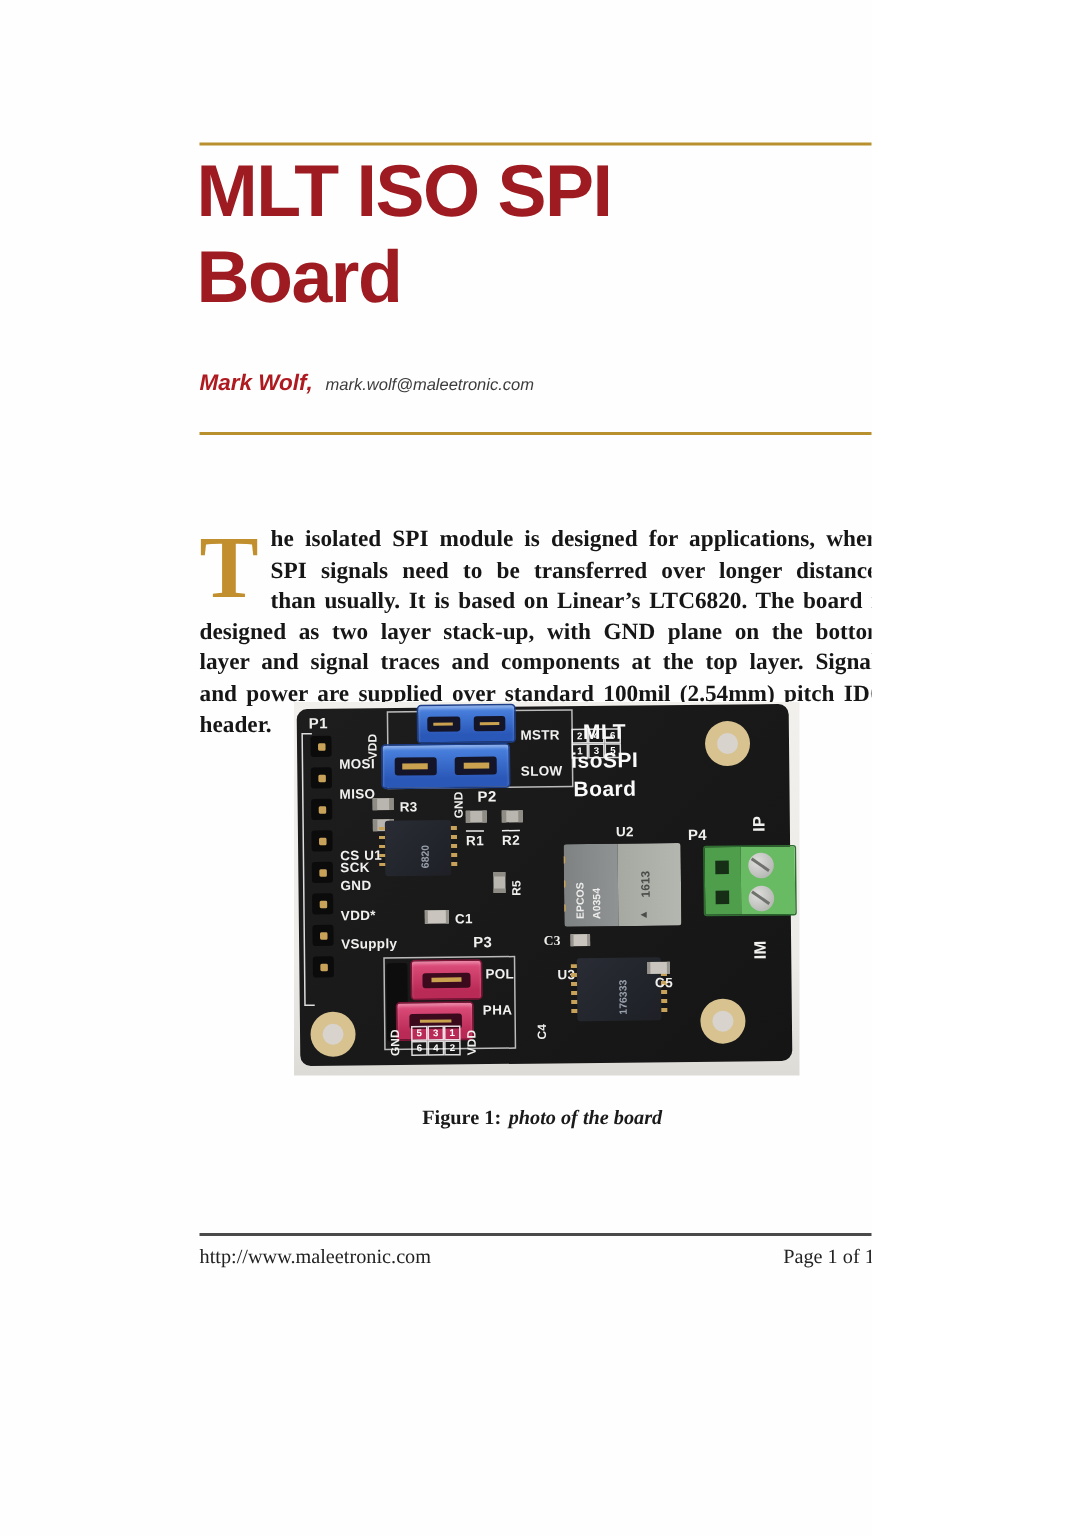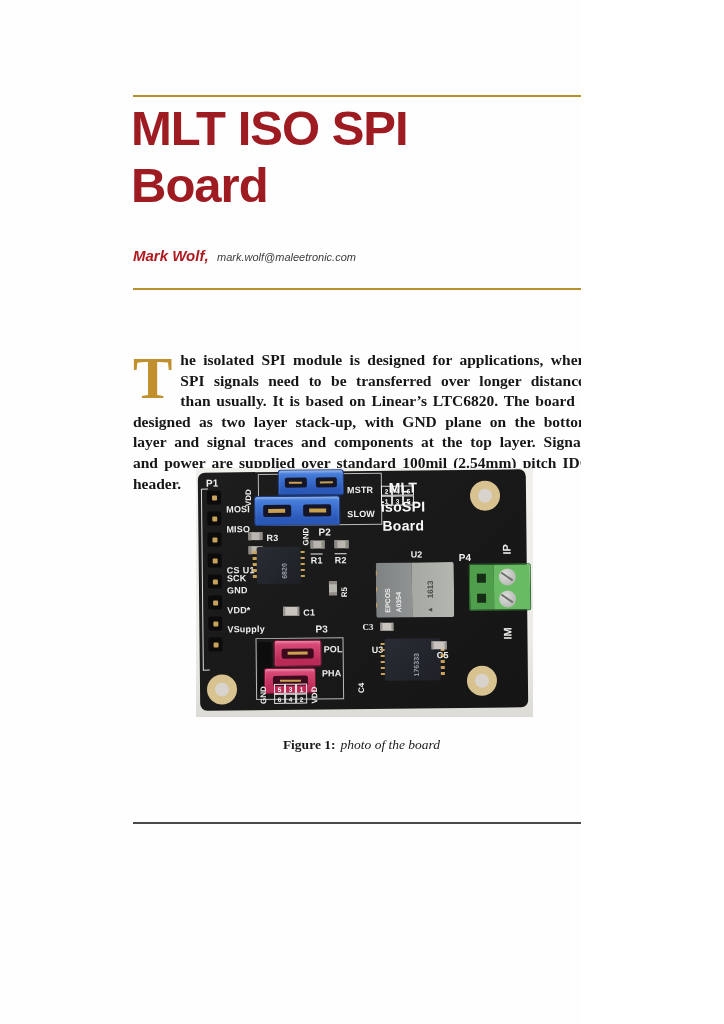--- a/index.html
+++ b/index.html
@@ -83,21 +83,21 @@
   .term { position:absolute; left:270px; top:94px; width:62px; height:47px; border:1px solid #2f6e31; border-radius:2px; display:flex; overflow:hidden; }
   .term .tl { width:24px; background:#4f9e4c; position:relative; }
   .term .tl i { position:absolute; left:7px; width:9px; height:9px; background:#162d16; }
   .term .tr2 { flex:1; background:#68ba63; position:relative; }
   .screw { position:absolute; left:5px; width:17px; height:17px; border-radius:50%; background:radial-gradient(circle at 35% 35%, #dedfdc, #a9aba7); }
   .screw::after { content:""; position:absolute; left:1px; top:7px; width:14px; height:2px; background:#6f716d; transform:rotate(35deg); }
 
   .caption { position:absolute; left:133px; top:737px; width:457px; text-align:center;
     font-family:"Liberation Serif", serif; font-size:13.5px; color:#1a1a1a; }
   .caption .cap-label { font-weight:bold; }
-  .caption .cap-text { font-style:italic; margin-left:5px; }
+  .caption .cap-text { font-style:italic; margin-left:5px;font-weight:bold; }
 
   .footer-rule { position:absolute; left:133px; top:822px; width:457px; height:1.5px; background:#4a4a4a; }
   .footer { position:absolute; left:133px; top:830px; width:457px; display:flex; justify-content:space-between;
     font-family:"Liberation Serif", serif; font-size:13.5px; color:#222; }
 </style>
 </head>
 <body>
 
 <div class="page">
 
@@ -258,14 +258,18 @@
       <span class="vtext" style="left:110px; top:232px;">VDD</span>
 
     </div>
   </div>
 
   <div class="caption">
     <span class="cap-label">Figure 1:</span><span class="cap-text">photo of the board</span>
   </div>
 
   <div class="footer-rule"></div>
+  <div class="footer">
+    <span>http://www.maleetronic.com</span>
+    <span>Page 1 of 16</span>
+  </div>
 
 </div>
 
 </body></html>

